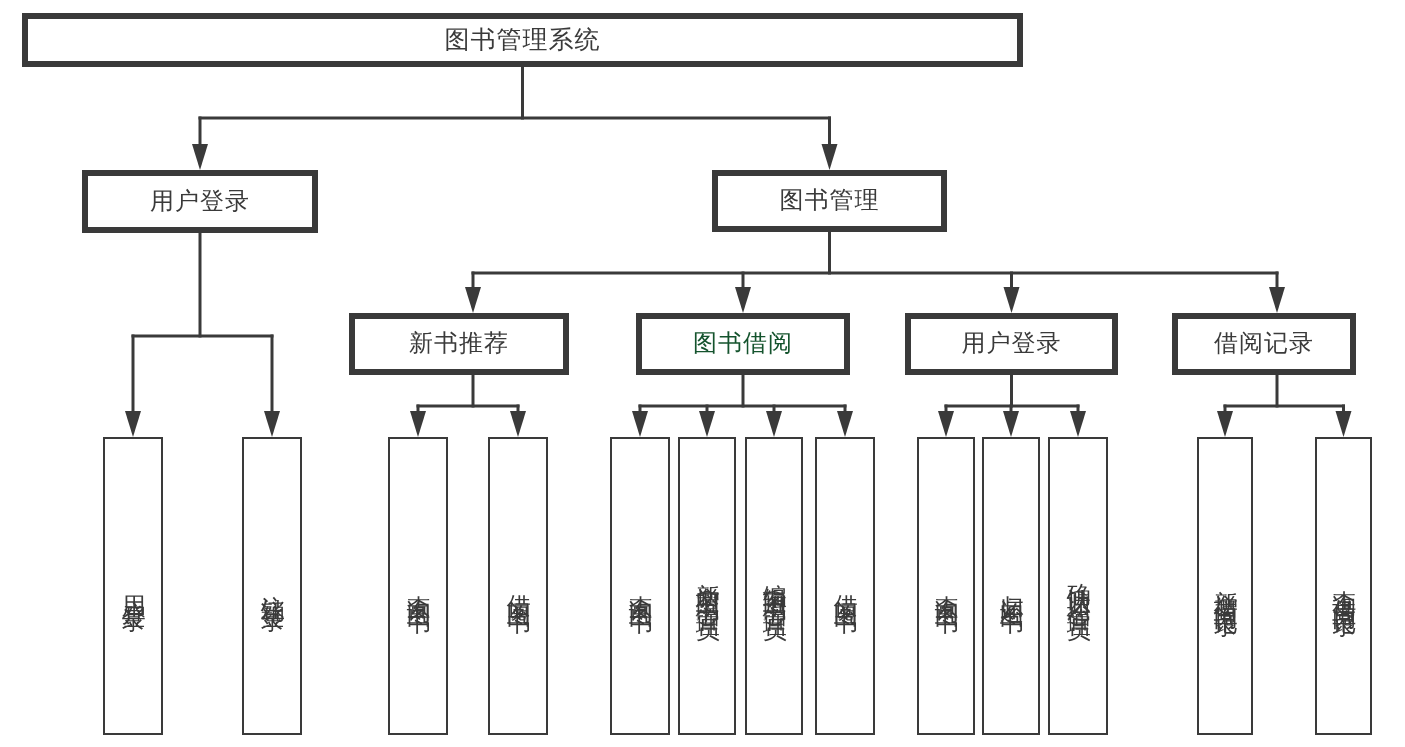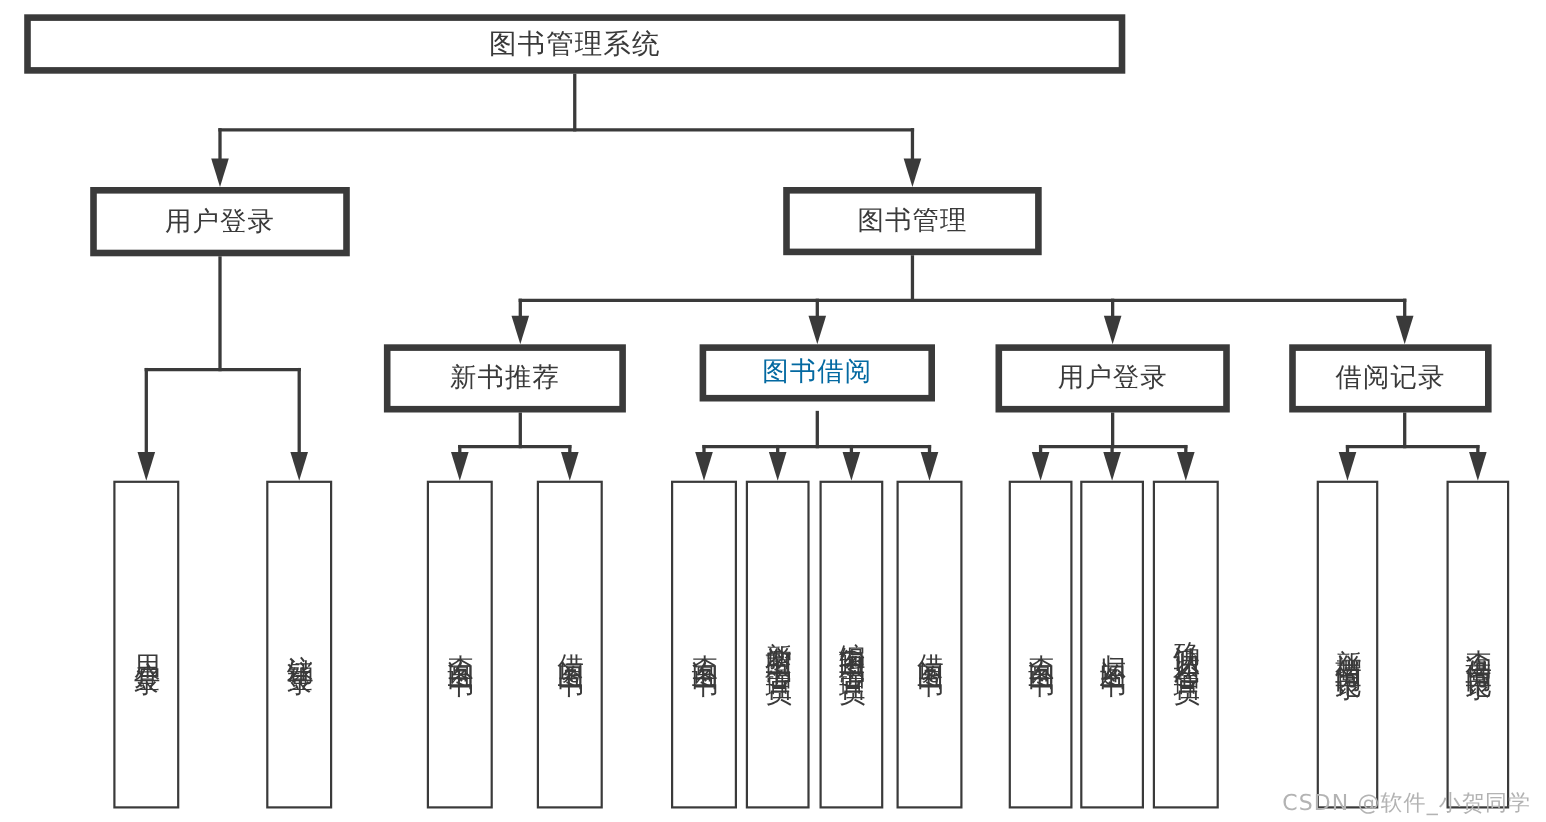--- a/index.html
+++ b/index.html
@@ -100,31 +100,30 @@
       <line x1="1225" y1="406" x2="1225" y2="417" stroke="#3a3a3a" stroke-width="3" stroke-linecap="square"></line>
       <polygon points="1217,411 1233,411 1225,437" fill="#3a3a3a"></polygon>
       <line x1="1343.5" y1="406" x2="1343.5" y2="417" stroke="#3a3a3a" stroke-width="3" stroke-linecap="square"></line>
       <polygon points="1335.5,411 1351.5,411 1343.5,437" fill="#3a3a3a"></polygon>
     </svg>
   <div id="nodes">
       <div class="node horizontal root" style="left: 22px; top: 13px; width: 1001px; height: 54px; color: rgb(58, 58, 58); border-color: rgb(58, 58, 58);">图书管理系统</div>
       <div class="node horizontal" style="left: 82px; top: 170px; width: 236px; height: 63px; color: rgb(58, 58, 58); border-color: rgb(58, 58, 58);">用户登录</div>
       <div class="node horizontal" style="left: 712px; top: 170px; width: 235px; height: 62px; color: rgb(58, 58, 58); border-color: rgb(58, 58, 58);">图书管理</div>
       <div class="node horizontal" style="left: 349px; top: 313px; width: 220px; height: 62px; color: rgb(58, 58, 58); border-color: rgb(58, 58, 58);">新书推荐</div>
-      <div class="node horizontal" style="left: 636px; top: 313px; width: 214px; height: 52px; color: #0369a1; border-color: rgb(58, 58, 58); font-family: Liberation Serif, serif;">图书借阅</div>
+      <div class="node horizontal" style="left: 636px; top: 313px; width: 214px; height: 62px; color: #14532d; border-color: rgb(58, 58, 58);">图书借阅</div>
       <div class="node horizontal" style="left: 905px; top: 313px; width: 213px; height: 62px; color: rgb(58, 58, 58); border-color: rgb(58, 58, 58);">用户登录</div>
       <div class="node horizontal" style="left: 1172px; top: 313px; width: 184px; height: 62px; color: rgb(58, 58, 58); border-color: rgb(58, 58, 58);">借阅记录</div>
       <div class="node vertical" style="left: 103px; top: 437px; width: 60px; height: 298px; color: rgb(58, 58, 58); border-color: rgb(58, 58, 58);">用户登录</div>
       <div class="node vertical" style="left: 242px; top: 437px; width: 60px; height: 298px; color: rgb(58, 58, 58); border-color: rgb(58, 58, 58);">注销登录</div>
       <div class="node vertical" style="left: 388px; top: 437px; width: 60px; height: 298px; color: rgb(58, 58, 58); border-color: rgb(58, 58, 58);">查询图书</div>
       <div class="node vertical" style="left: 488px; top: 437px; width: 60px; height: 298px; color: rgb(58, 58, 58); border-color: rgb(58, 58, 58);">借阅图书</div>
       <div class="node vertical" style="left: 610px; top: 437px; width: 60px; height: 298px; color: rgb(58, 58, 58); border-color: rgb(58, 58, 58);">查询图书</div>
       <div class="node vertical" style="left: 678px; top: 437px; width: 58px; height: 298px; color: rgb(58, 58, 58); border-color: rgb(58, 58, 58);">新增图书（管理员）</div>
       <div class="node vertical" style="left: 745px; top: 437px; width: 58px; height: 298px; color: rgb(58, 58, 58); border-color: rgb(58, 58, 58);">编辑图书（管理员）</div>
       <div class="node vertical" style="left: 815px; top: 437px; width: 60px; height: 298px; color: rgb(58, 58, 58); border-color: rgb(58, 58, 58);">借阅图书</div>
       <div class="node vertical" style="left: 917px; top: 437px; width: 58px; height: 298px; color: rgb(58, 58, 58); border-color: rgb(58, 58, 58);">查询图书</div>
       <div class="node vertical" style="left: 982px; top: 437px; width: 58px; height: 298px; color: rgb(58, 58, 58); border-color: rgb(58, 58, 58);">归还图书</div>
       <div class="node vertical" style="left: 1048px; top: 437px; width: 60px; height: 298px; color: rgb(58, 58, 58); border-color: rgb(58, 58, 58);">确认归还（管理员）</div>
       <div class="node vertical" style="left: 1197px; top: 437px; width: 56px; height: 298px; color: rgb(58, 58, 58); border-color: rgb(58, 58, 58);">新增借阅记录</div>
       <div class="node vertical" style="left: 1315px; top: 437px; width: 57px; height: 298px; color: rgb(58, 58, 58); border-color: rgb(58, 58, 58);">查询借阅记录</div>
     </div>
-  <div id="watermark" style="color: rgb(179, 179, 179);">CSDN @软件_小贺同学</div>
 </div>
 
 </body></html>

